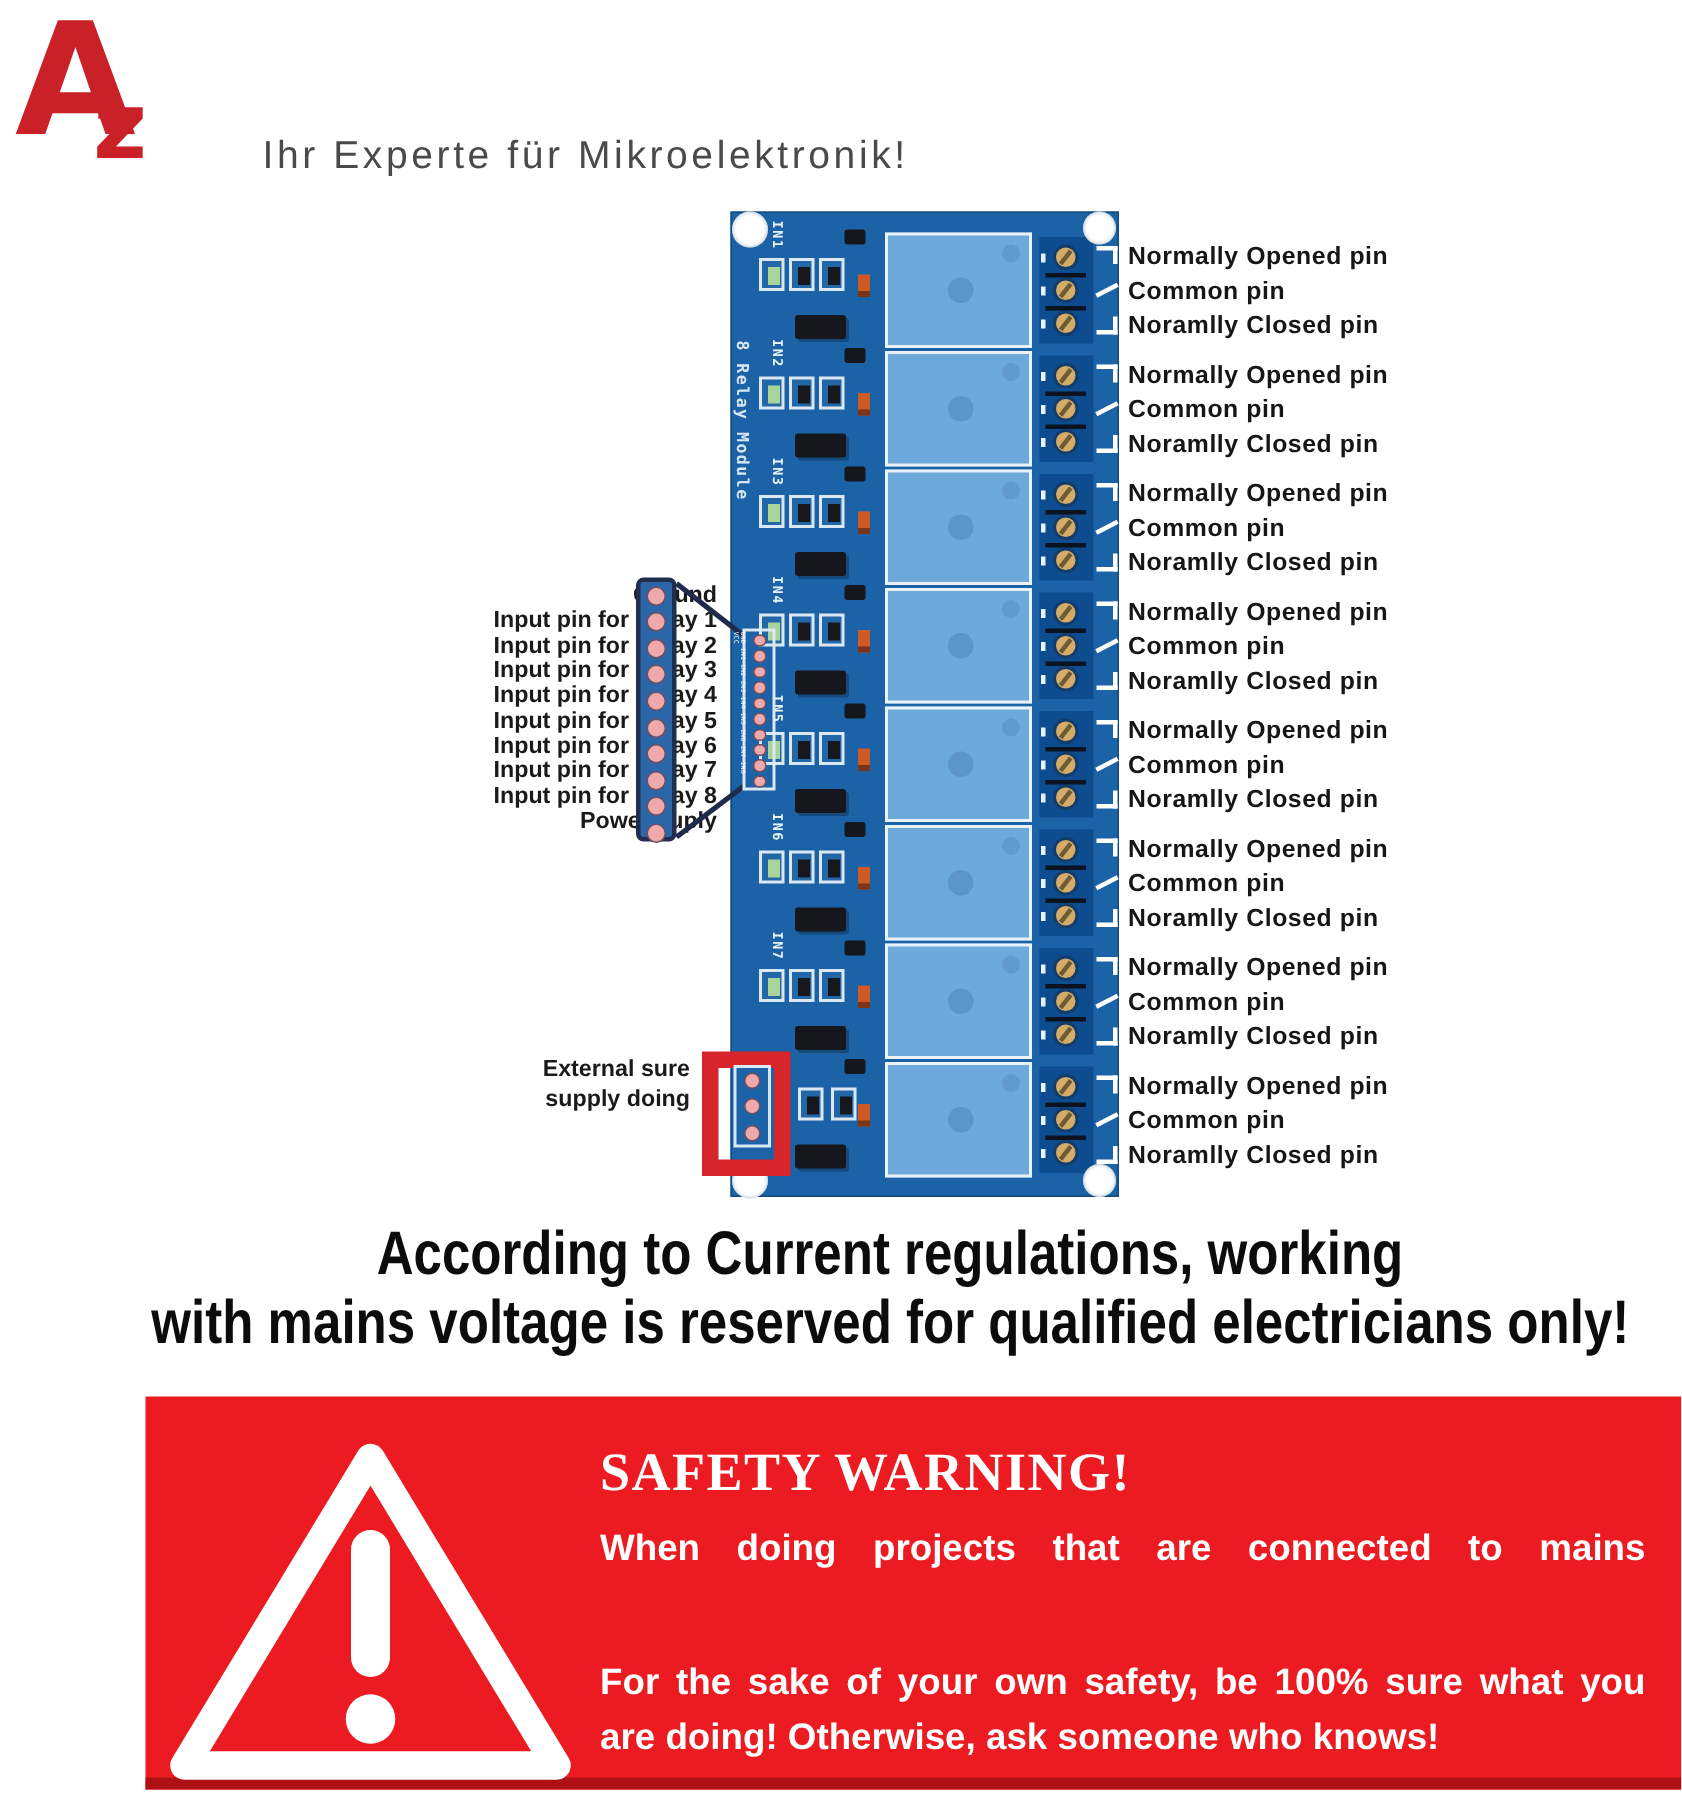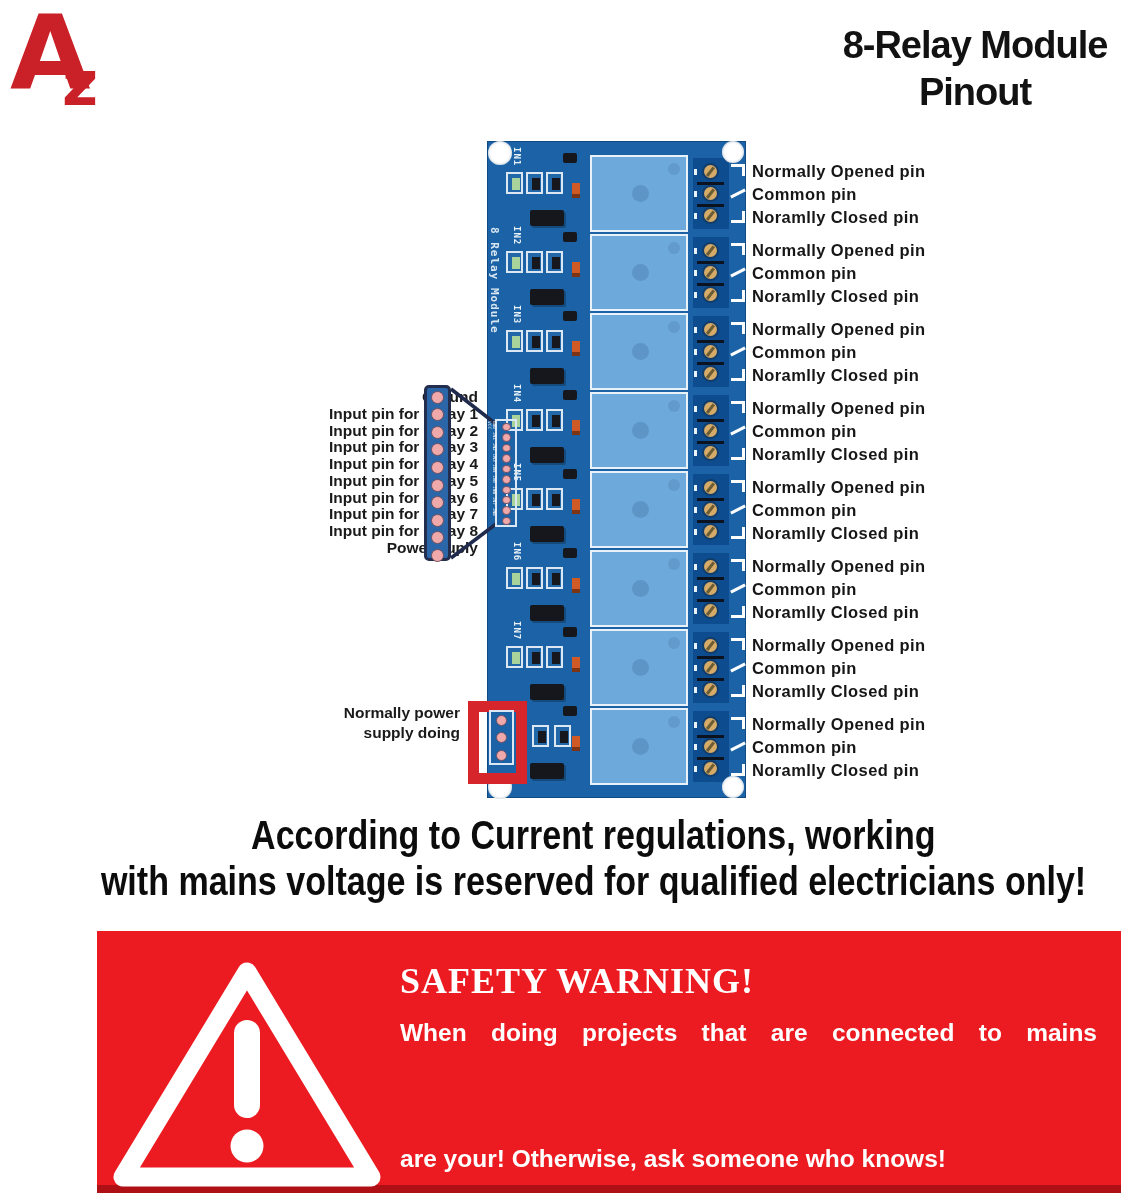--- a/index.html
+++ b/index.html
@@ -67,26 +67,23 @@
   .w-just{text-align:justify;text-align-last:justify;}
 </style>
 </head>
 <body>
 
 <div class="page" id="page">
 
   <div class="abs" style="left:10px;top:6px;width:660px;height:115px;">
     <span class="abs logo-red logo-a" style="left:0;top:0;">A</span>
     <span class="abs logo-red logo-z" style="left:52px;top:48px;">z</span>
-  </div>
-
-  <div class="abs title" style="left:829px;top:22px;">
-    <div>8-Relay Module</div>
-    <div>Pinout</div>
-  </div>
+    <div class="abs tagline" style="left:165px;top:82px;">Ihr Experte für Mikroelektronik!</div>
+  </div>
+
 
   <div class="abs board" style="left:487px;top:141px;width:259px;height:657px;"></div>
 
   <div class="ovl hole" style="left:488px;top:141px;width:24px;height:24px;"></div>
   <div class="ovl hole" style="left:722px;top:141px;width:22px;height:22px;"></div>
   <div class="ovl hole" style="left:488px;top:775px;width:24px;height:24px;"></div>
   <div class="ovl hole" style="left:722px;top:776px;width:22px;height:22px;"></div>
 
   <div class="ovl silk" style="left:488px;top:227px;height:165px;">8 Relay Module</div>
 
@@ -107,41 +104,42 @@
 
   <svg class="ovl" width="1121" height="1200" viewBox="0 0 1121 1200" style="left:0;top:0;pointer-events:none;">
     <line x1="451" y1="389" x2="496" y2="424" stroke="#1f2a4c" stroke-width="3.5"></line>
     <line x1="451" y1="558" x2="496" y2="524" stroke="#1f2a4c" stroke-width="3.5"></line>
   </svg>
 
   <div class="ovl hdr-box" style="left:495px;top:419px;width:22px;height:108px;"></div>
   <div class="ovl tinyv" style="left:487px;top:421px;height:104px;">GND IN1 IN2 IN3 IN4 IN5 IN6 IN7 IN8 VCC</div>
 
   <div class="abs jl-wrap" style="left:328px;top:703px;">
-    <div>Normally power</div>
+    <div>External sure</div>
     <div>supply doing</div>
   </div>
   <div class="ovl jumper-frame" style="left:468px;top:701px;width:59px;height:83px;"></div>
   <div class="ovl hdr-box" style="left:489px;top:710px;width:25px;height:55px;"></div>
   <div class="ovl tinyv" style="left:481px;top:712px;height:51px;">GND VCC JD-VCC</div>
 
   <div class="abs notice">
     <div class="notice-line">According to Current regulations, working</div>
     <div class="notice-line">with mains voltage is reserved for qualified electricians only!</div>
   </div>
 
   <div class="abs redbox" style="left:97px;top:931px;width:1024px;height:254px;"></div>
   <svg class="ovl" width="290" height="236" viewBox="0 0 290 236" style="left:102px;top:956px;">
     <polygon points="145,16 21,221 269,221" fill="none" stroke="#fff" stroke-width="19" stroke-linejoin="round"></polygon>
     <rect x="132" y="64" width="26" height="98" rx="13" fill="#fff"></rect>
     <circle cx="145" cy="190" r="16.5" fill="#fff"></circle>
   </svg>
   <div class="abs w-line w-just" style="left:400px;top:1014px;">When doing projects that are connected to mains</div>
   <div class="abs w-title" style="left:400px;top:960px;">SAFETY WARNING!</div>
-  <div class="abs w-line" style="left:400px;top:1140px;">are your! Otherwise, ask someone who knows!</div>
+  <div class="abs w-line w-just" style="left:400px;top:1103px;">For the sake of your own safety, be 100% sure what you</div>
+  <div class="abs w-line" style="left:400px;top:1140px;">are doing! Otherwise, ask someone who knows!</div>
 
 <div class="abs relay" style="left:590px;top:155px;width:98px;height:77px;">
     <div class="rdot" style="left:40px;top:28px;width:17px;height:17px;"></div>
     <div class="rdot" style="left:76px;top:6px;width:12px;height:12px;opacity:.75;"></div>
   </div>
     <div class="abs term" style="left:693px;top:158px;width:36px;height:71px;"></div>
     <div class="abs screw" style="left:702px;top:163px;width:17px;height:17px;">
       <div class="slash"></div>
     </div>
     <div class="abs tick" style="left:694px;top:169px;width:3px;height:6px;"></div>

